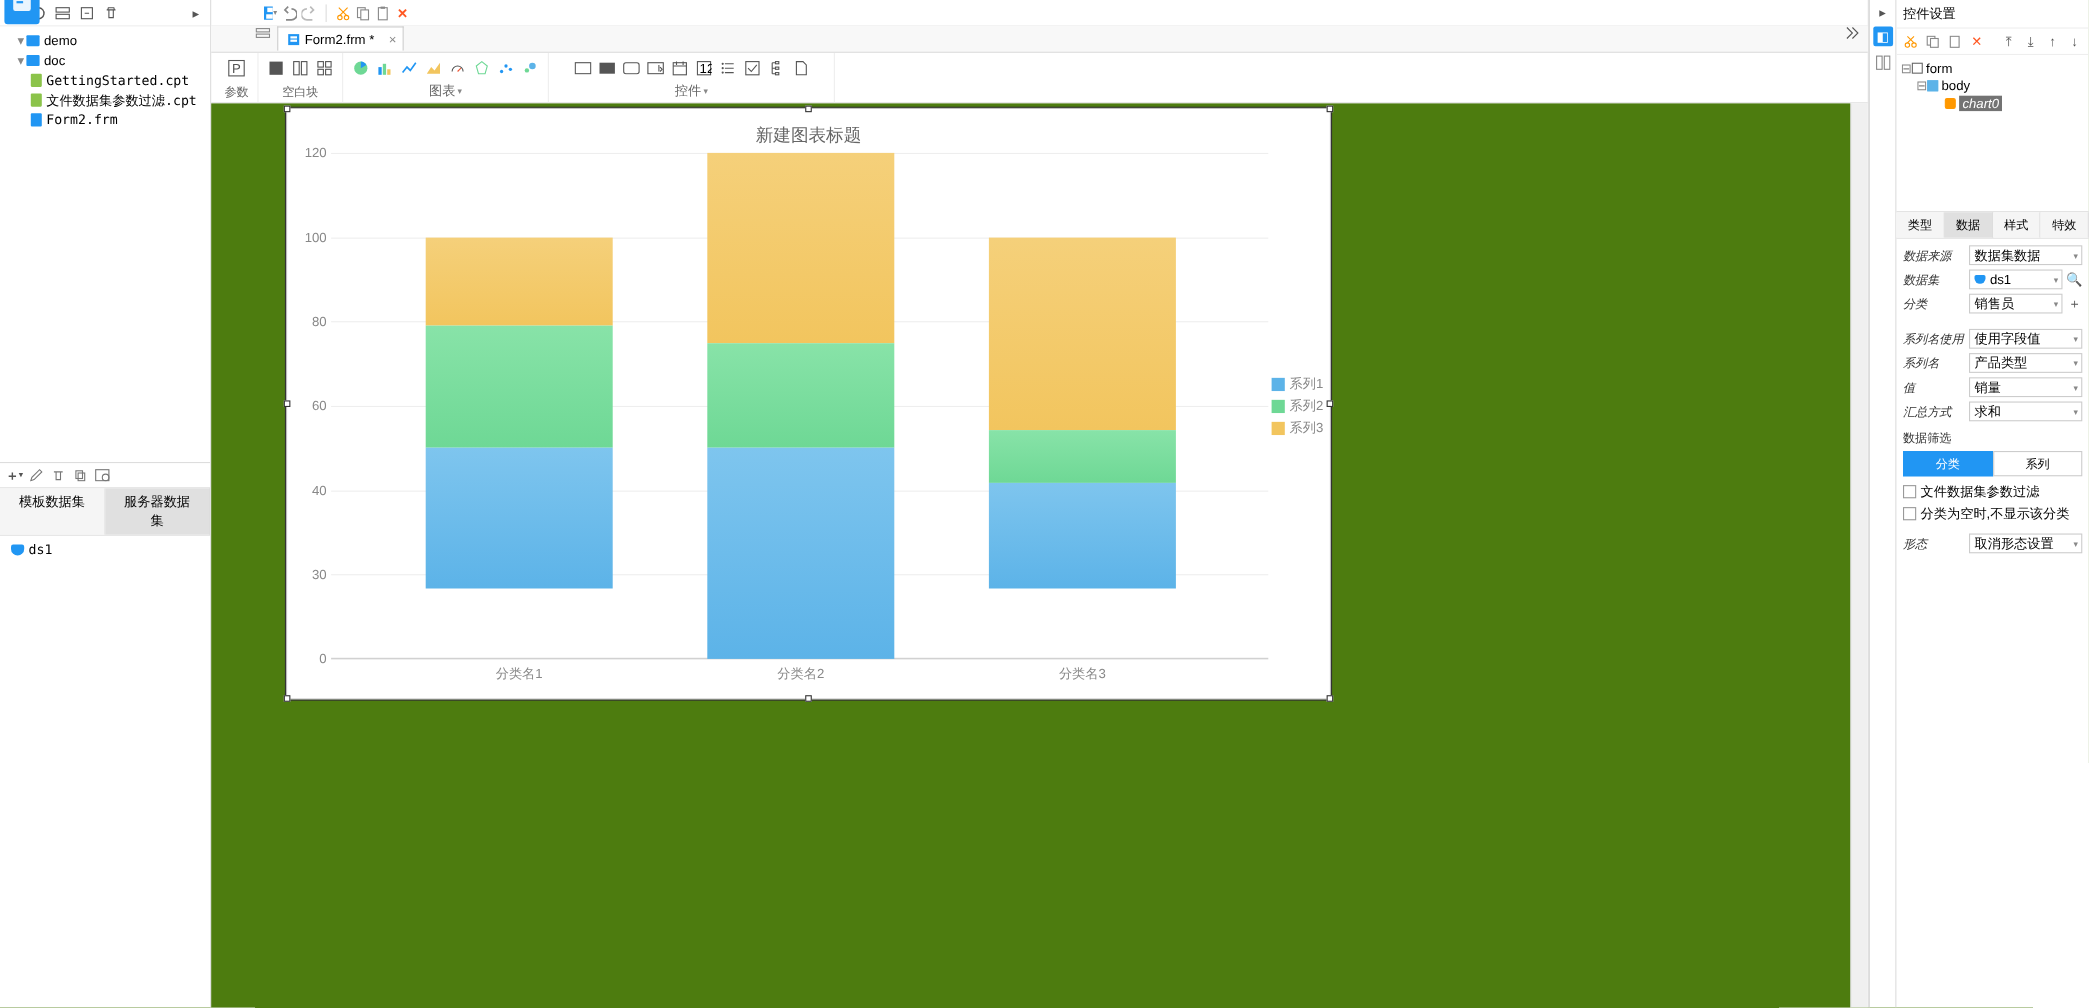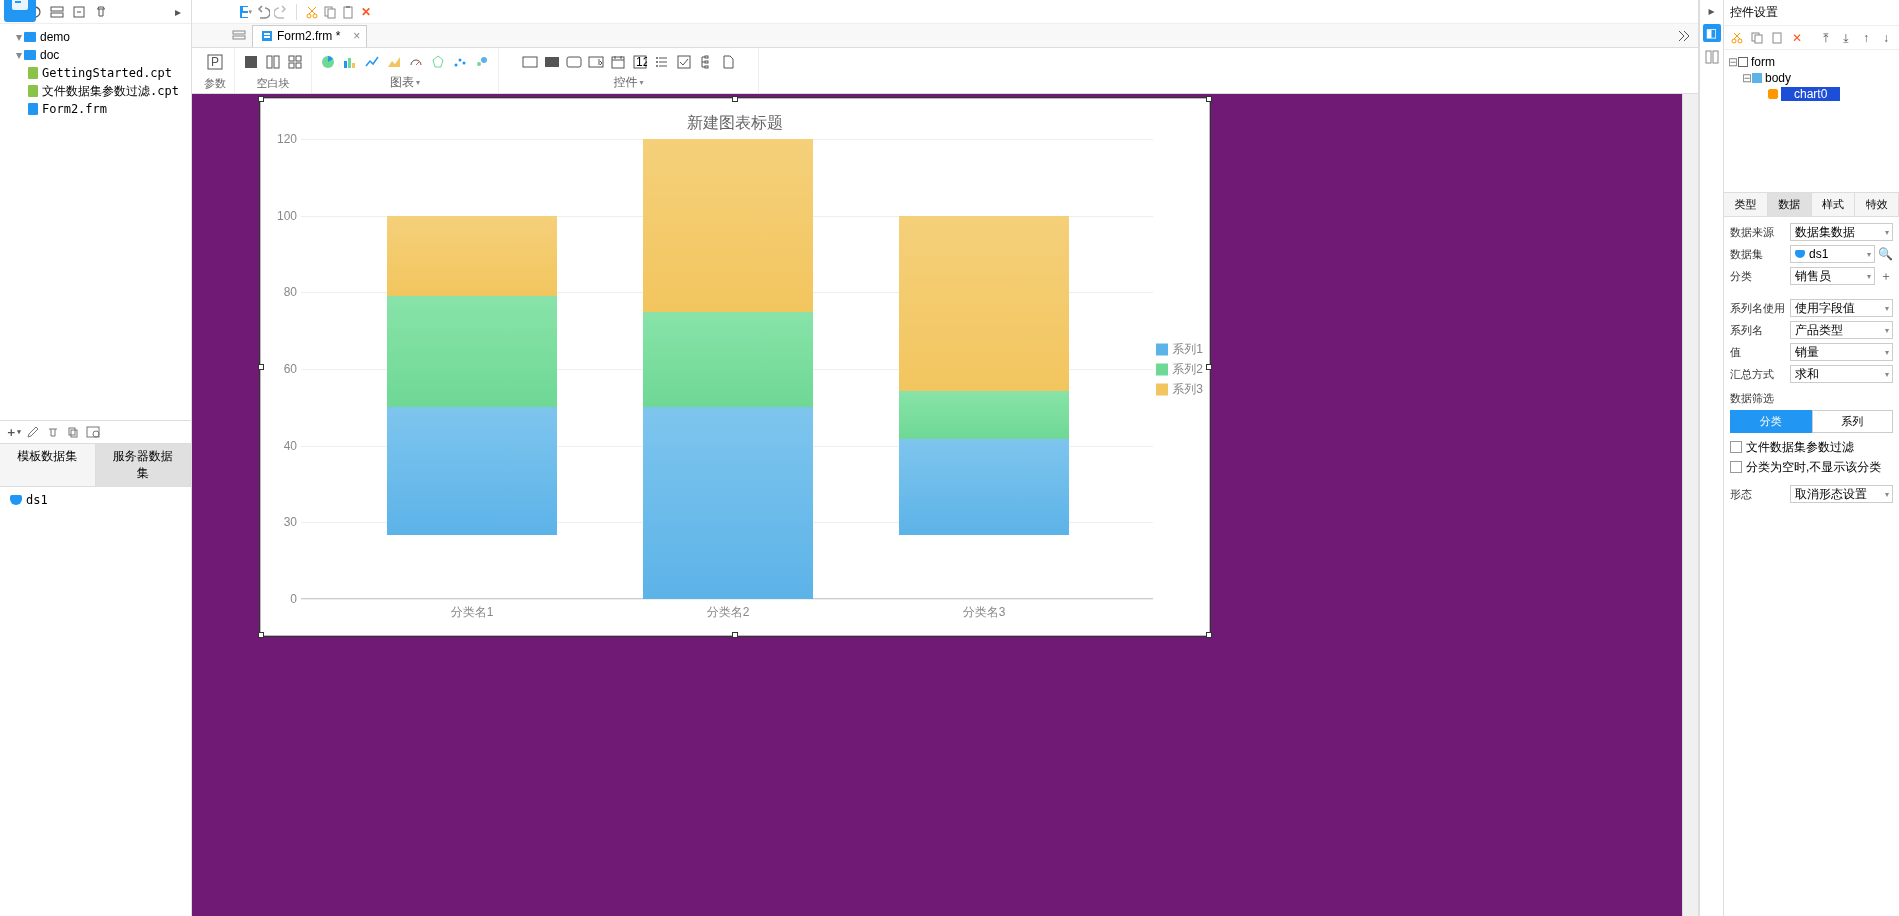--- a/index.html
+++ b/index.html
@@ -25,34 +25,34 @@
 .ds-list { flex:1; padding:4px; }
 .ds-item { display:flex; align-items:center; height:18px; cursor:pointer; padding-left:6px;}
 .db-ico { width:12px; height:10px; background:#2196f3; border-radius:2px 2px 6px 6px; margin-right:4px;}
 
 
 .center { flex:1; display:flex; flex-direction:column; border-right:1px solid #ddd; }
 .topbar { height:24px; display:flex; align-items:center; gap:4px; padding:0 6px; border-bottom:1px solid #eee;}
 .sep { width:1px; height:16px; background:#ddd; margin:0 4px;}
 .save-ico { color:#2196f3; }
 
-.tabbar { height:24px; display:flex; align-items:center; background:#f8f8f8; border-bottom:1px solid #ddd; padding-left:40px; position:relative;}
+.tabbar { height:24px; display:flex; align-items:flex-start; background:#f8f8f8; border-bottom:1px solid #ddd; padding-left:40px; position:relative;}
 .bigbtn { position:absolute; left:4px; top:-22px; width:32px; height:44px; background:#2196f3; border-radius:3px; display:flex; align-items:center; justify-content:center; color:#fff;}
 .tab { height:22px; display:flex; align-items:center; padding:0 26px 0 8px; background:#fff; border:1px solid #ccc; border-bottom:none; position:relative; gap:4px; font-family:monospace;}
 .tab-close { position:absolute; right:6px; color:#888; cursor:pointer;}
 .tabbar-right { margin-left:auto; padding-right:8px; cursor:pointer;}
 
 .ribbon { height:46px; border-bottom:1px solid #ddd; display:flex; align-items:stretch; padding:0 4px;}
 .ribbon-group { display:flex; flex-direction:column; align-items:center; justify-content:space-between; padding:2px 8px; border-right:1px solid #eee;}
 .ribbon-icons { display:flex; gap:6px; align-items:center; height:24px;}
 .ribbon-label { font-size:11px; color:#666; display:flex; align-items:center; gap:2px;}
 .ri { width:16px; height:16px; display:inline-flex; align-items:center; justify-content:center; cursor:pointer;}
 .dd { font-size:8px; color:#888;}
 
-.canvas-wrap { flex:1; background:#701a75; overflow:auto; position:relative; padding:0 8px;}
+.canvas-wrap { flex:1; background:#4d7c0f; overflow:auto; position:relative; padding:0 8px;}
 .chart-box { margin:4px 0 0 60px; width:950px; height:538px; border:1px solid #bbb; background:#fff; position:relative;}
 .chart-box.selected { outline:1px solid #333;}
 .resize-handle { position:absolute; width:6px; height:6px; background:#fff; border:1px solid #333;}
 .rh-tl{top:-3px;left:-3px;} .rh-tm{top:-3px;left:calc(50% - 3px);} .rh-tr{top:-3px;right:-3px;}
 .rh-ml{top:calc(50% - 3px);left:-3px;} .rh-mr{top:calc(50% - 3px);right:-3px;}
 .rh-bl{bottom:-3px;left:-3px;} .rh-bm{bottom:-3px;left:calc(50% - 3px);} .rh-br{bottom:-3px;right:-3px;}
 
 .chart-title { text-align:center; font-size:16px; color:#666; padding:14px 0 6px;}
 .plot { position:absolute; left:40px; right:56px; top:40px; bottom:36px;}
 .ylabel { position:absolute; left:-32px; width:28px; text-align:right; color:#888; font-size:12px; transform:translateY(-50%);}
@@ -70,31 +70,31 @@
 
 .scrollbar-v { width:16px; background:#f0f0f0; border-left:1px solid #ddd;}
 
 
 .right-strip { width:24px; border-left:1px solid #ddd; display:flex; flex-direction:column; align-items:center; padding-top:4px; gap:6px;}
 .right-panel { width:176px; border-left:1px solid #ddd; display:flex; flex-direction:column;justify-content:center;}
 .rp-title { padding:4px 6px; border-bottom:1px solid #eee;}
 .rp-icons { height:24px; display:flex; align-items:center; gap:6px; padding:0 6px; border-bottom:1px solid #eee;}
 .tree2 { padding:4px; height:142px; font-family:monospace;}
 .tree2-row { display:flex; align-items:center; height:16px; white-space:nowrap;}
-.sel-node { background:#1d4ed8; color:#fff; padding:0 13px;}
+.sel-node { background:#737373; color:#fff; padding:0 3px;font-style:italic;}
 .t-ico { width:10px; height:10px; border:1px solid #666; background:#fff; margin-right:3px; display:inline-block;}
 .t-ico.blue { background:#5cb3e8; border-color:#5cb3e8;}
 .t-ico.orange { background:#ff9800; border-color:#ff9800; border-radius:2px;}
 
 .prop-tabs { display:flex; border-top:1px solid #ddd; border-bottom:1px solid #ddd;}
 .prop-tab { flex:1; text-align:center; padding:4px 0; background:#f5f5f5; border-right:1px solid #ddd; cursor:pointer; font-size:11px;}
 .prop-tab.active { background:#e0e0e0;}
 .prop-body { flex:1; overflow:auto; padding:4px 6px;}
 .prop-row { display:flex; align-items:center; height:22px; gap:4px;}
-.prop-label { width:56px; color:#333; font-size:11px;}
+.prop-label { width:56px; color:#333; font-size:11px;font-style:italic;}
 .prop-field { flex:1; height:18px; border:1px solid #ccc; background:#fff; display:flex; align-items:center; padding:0 4px; font-size:11px; position:relative;}
 .prop-field .dd { position:absolute; right:3px;}
 .section-title { margin:6px 0 2px; font-size:11px; color:#333;}
 .seg-btns { display:flex; margin:4px 0;}
 .seg-btn { flex:1; text-align:center; padding:3px 0; border:1px solid #ccc; background:#fff; cursor:pointer; font-size:11px;}
 .seg-btn.active { background:#2196f3; color:#fff; border-color:#2196f3;}
 .cb-row { display:flex; align-items:center; gap:4px; height:20px; font-size:11px;}
 .cb { width:12px; height:12px; border:1px solid #999; background:#fff;}
 
 svg { display:block; }

